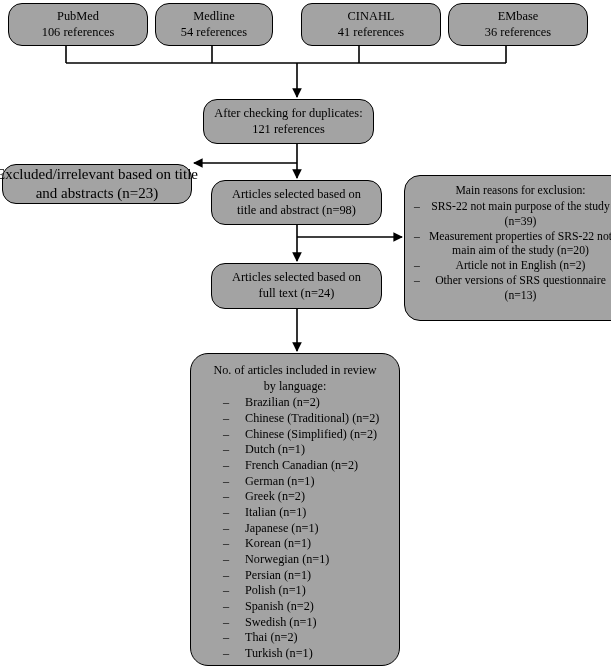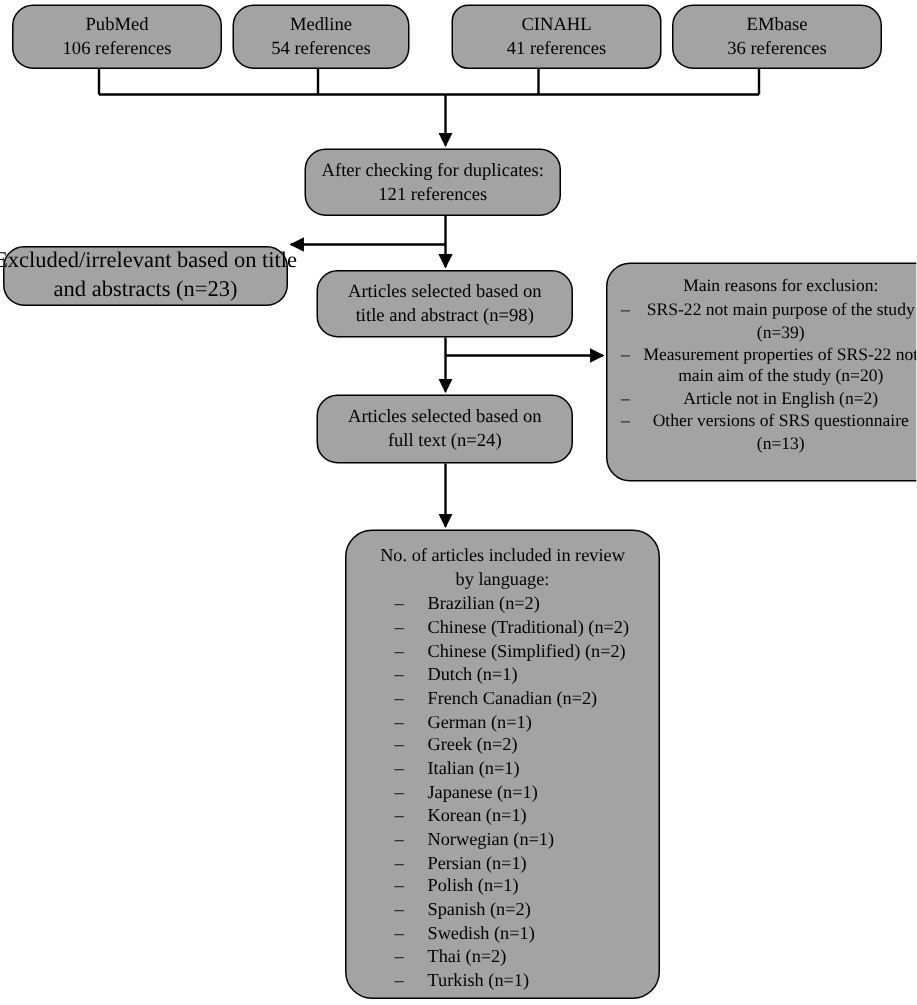--- a/index.html
+++ b/index.html
@@ -89,21 +89,20 @@
 
   
   #node-languages {
     left: 190px; top: 353px; width: 210px; height: 313px;
     border-radius: 18px;
     display: block;
     text-align: left;
     padding: 9px 8px 8px 8px;
     font-size: 12.2px;
     line-height: 1.285;
-    margin-left: 40px;
   }
   #node-languages .lang-head {
     display: block;
     text-align: center;
     white-space: pre-line;
     margin-bottom: 1px;
   }
   #node-languages .lang-item {
     display: block;
     position: relative;

